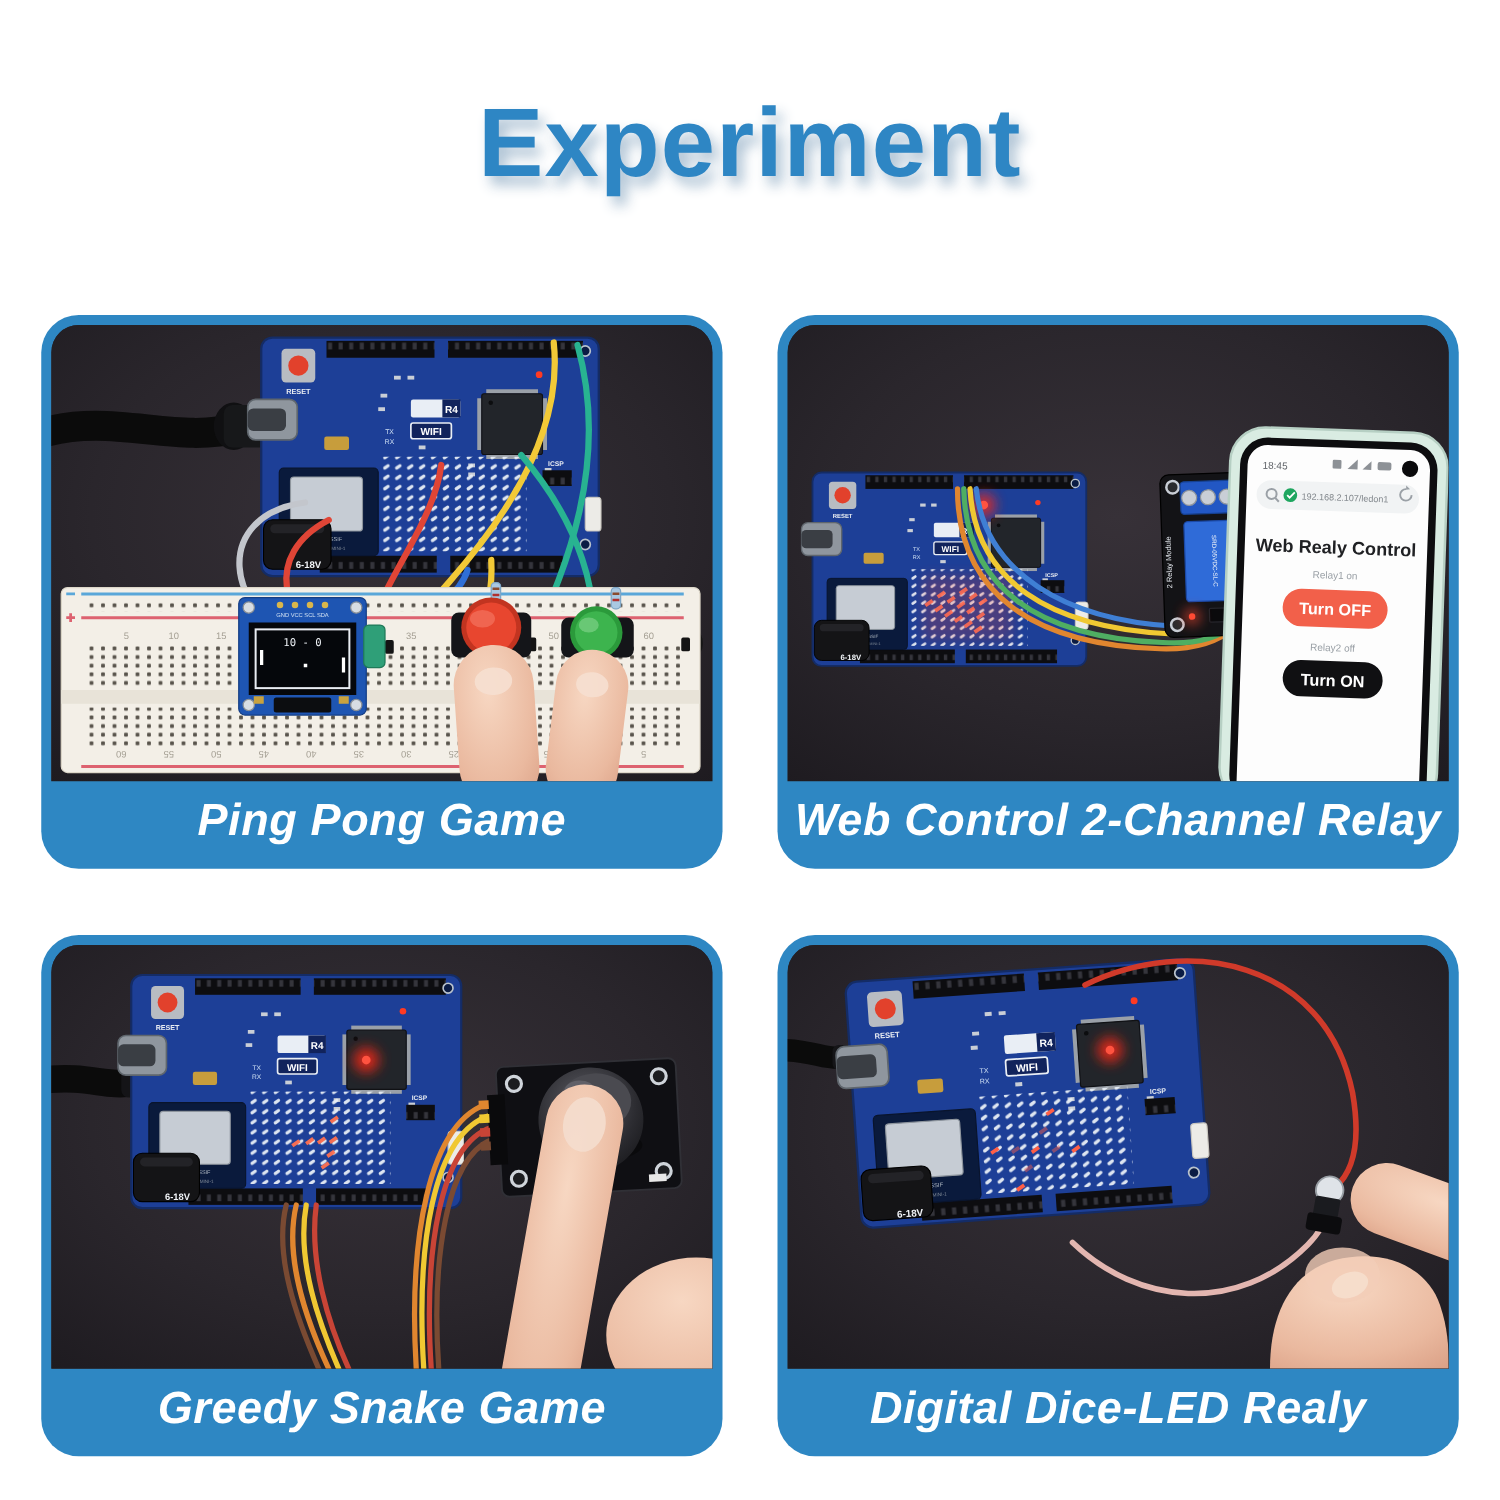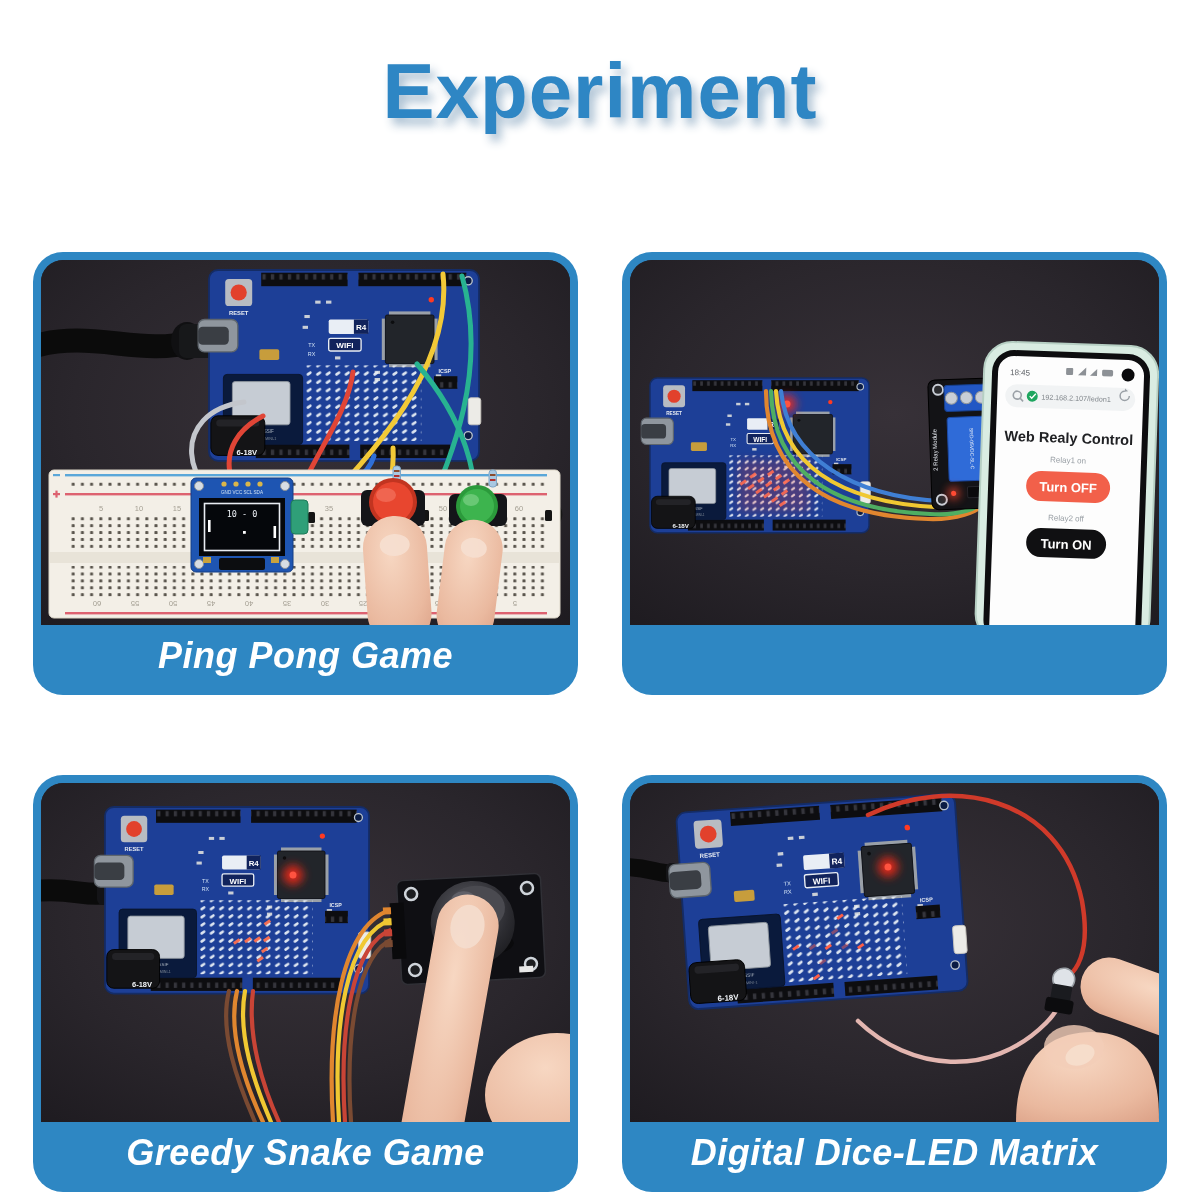--- a/index.html
+++ b/index.html
@@ -1,30 +1,30 @@
 <!DOCTYPE html>
 <html><head>
 <meta charset="utf-8">
 <style>
   html,body { margin:0; padding:0; }
   body {
     width:1200px; height:1200px; position:relative; overflow:hidden;
     background:#ffffff; font-family:"Liberation Sans", sans-serif;
   }
   .title {
-    position:absolute; top:46px; left:0; width:1200px; margin:0;
+    position:absolute; top:69px; left:0; width:1200px; margin:0;
     text-align:center; font-size:78px; font-weight:bold; letter-spacing:1px;
     color:#2e86c4; text-shadow:5px 7px 10px rgba(168,190,209,0.95);
   }
   .panel {
     position:absolute; width:545px; background:#2e87c3;
     border-radius:30px; padding:8px; box-sizing:border-box;
   }
   #panel-1, #panel-2 { top:252px; height:443px; }
-  #panel-3, #panel-4 { top:748px; height:417px;margin-top:27px; }
+  #panel-3, #panel-4 { top:748px; height:417px; }
   #panel-1, #panel-3 { left:33px; }
   #panel-2, #panel-4 { left:622px; }
   .photo {
     width:529px; border-radius:22px 22px 0 0; overflow:hidden;
     background:#28242a; line-height:0;
   }
   #panel-1 .photo, #panel-2 .photo { height:365px; }
   #panel-3 .photo, #panel-4 .photo { height:339px; }
   .photo svg { width:100%; height:100%; display:block; }
   .caption {
@@ -354,20 +354,21 @@
           <text x="437" y="183" font-size="14.5" font-weight="bold" fill="#202124" text-anchor="middle">Web Realy Control</text>
           <text x="437" y="203" font-size="8" fill="#9aa0a6" text-anchor="middle">Relay1 on</text>
           <rect x="396" y="212" width="84" height="30" rx="15" fill="#f2604a"></rect>
           <text x="438" y="232" font-size="13" font-weight="bold" fill="#ffffff" text-anchor="middle">Turn OFF</text>
           <text x="437" y="261" font-size="8" fill="#9aa0a6" text-anchor="middle">Relay2 off</text>
           <rect x="398" y="269" width="80" height="29" rx="14.5" fill="#101012"></rect>
           <text x="438" y="289" font-size="13" font-weight="bold" fill="#ffffff" text-anchor="middle">Turn ON</text>
         </g>
       </svg>
     </div>
+    <div class="caption">Web Control 2-Channel Relay</div>
   </section>
 
   <section class="panel" id="panel-3">
     <div class="photo">
       <svg viewBox="0 0 529 339" xmlns="http://www.w3.org/2000/svg" xmlns:xlink="http://www.w3.org/1999/xlink">
         <rect width="529" height="339" fill="url(#bgdark)"></rect>
         <g>
           <path d="M -6 108 C 30 104 44 114 66 110" stroke="#0b0b0b" stroke-width="22" fill="none" stroke-linecap="round"></path>
           <rect x="56" y="96" width="42" height="26" rx="6" fill="#141417"></rect>
           <rect x="96" y="101" width="12" height="16" rx="2" fill="#9aa1a8"></rect>
@@ -475,15 +476,15 @@
           <rect x="422" y="202" width="20" height="16" rx="2" fill="#1a1b1f"></rect>
           <rect x="418" y="216" width="28" height="14" rx="3" fill="#0c0c0e"></rect>
         </g>
         <g>
           <path d="M 529 339 L 386 339 C 386 296 402 262 438 252 C 478 242 512 258 522 288 C 528 306 529 320 529 339 Z" fill="url(#skin)"></path>
           <ellipse cx="444" cy="264" rx="30" ry="22" fill="#f2cdb8" opacity="0.8"></ellipse>
           <ellipse cx="450" cy="272" rx="15" ry="10" fill="#f6ddcb" transform="rotate(-20 450 272)"></ellipse>
         </g>
       </svg>
     </div>
-    <div class="caption">Digital Dice-LED Matrix</div>
+    <div class="caption">Digital Dice-LED Realy</div>
   </section>
 </div>
 
 </body></html>

